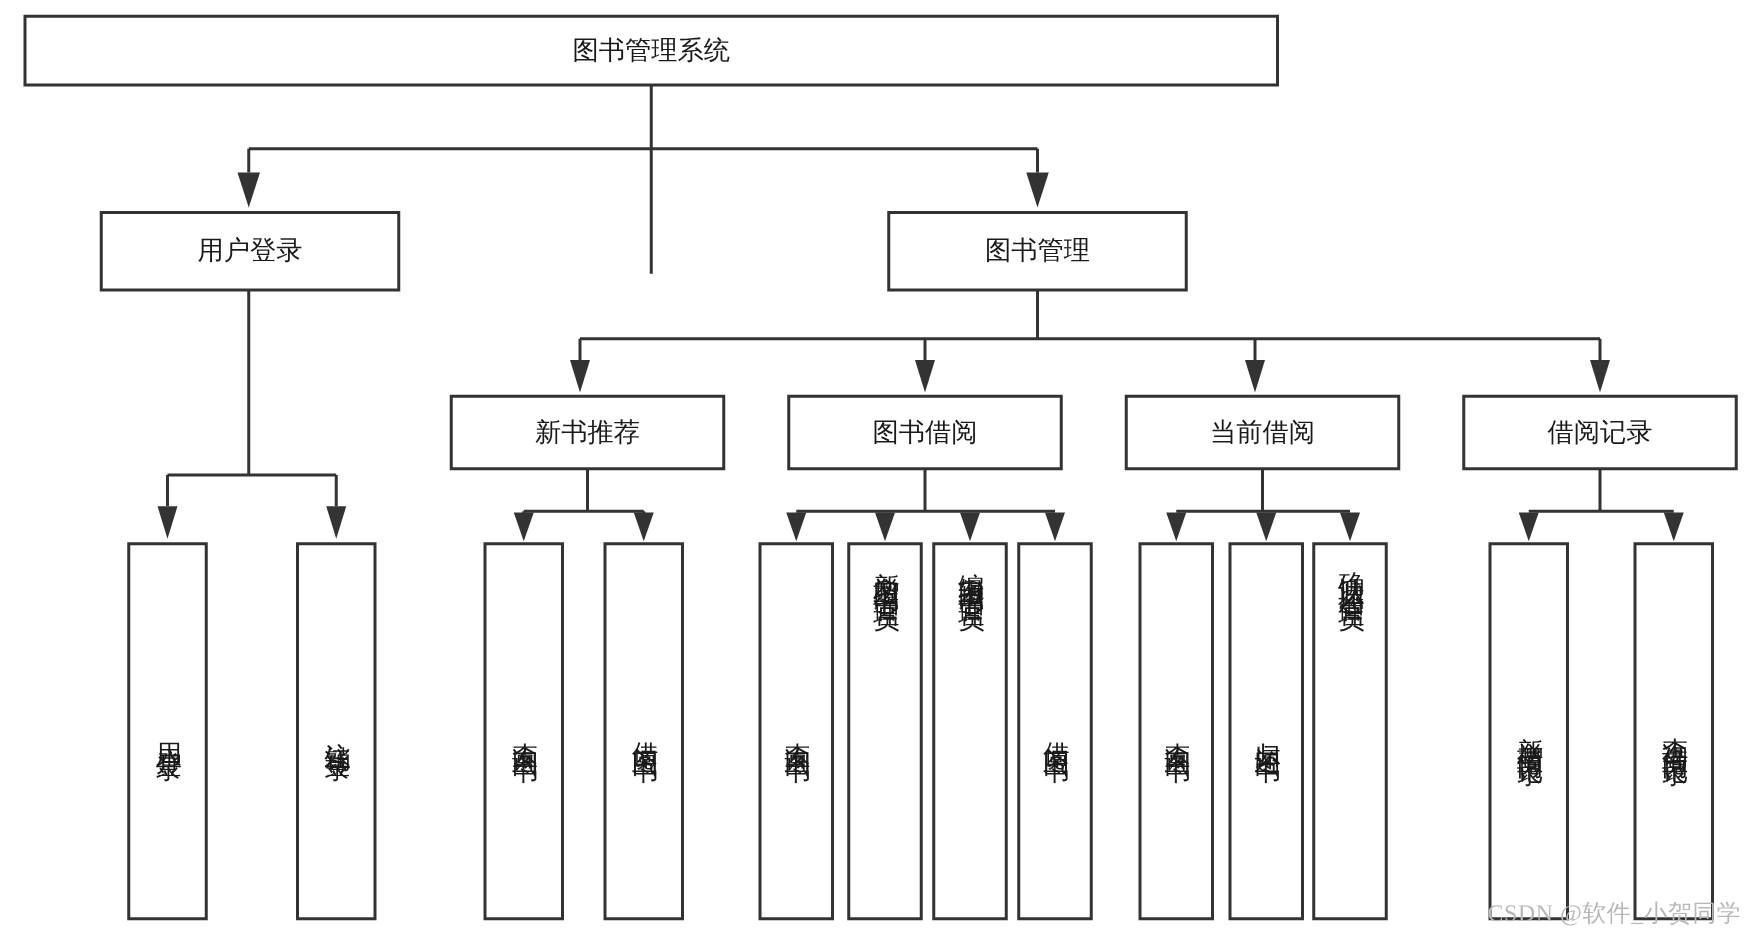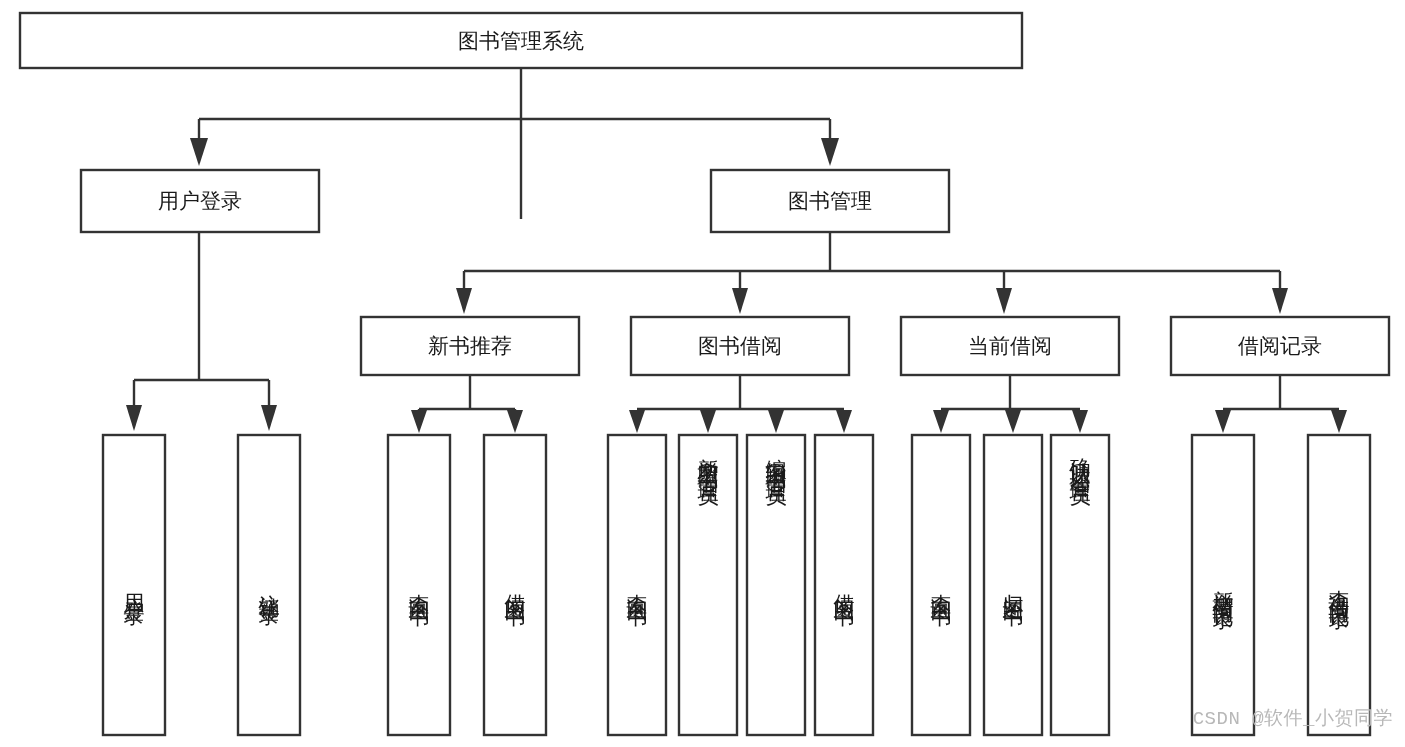--- a/index.html
+++ b/index.html
@@ -63,22 +63,22 @@
     font-family: "Liberation Sans", "DejaVu Sans", sans-serif;
     font-size: 21px;
     line-height: 1.05;
     color: #1a1a1a;
     letter-spacing: 4px;
     white-space: nowrap;
   }
   .watermark {
     position: absolute;
     right: 12px;
-    bottom: 16px;
-    font-family: Liberation Mono, monospace;
+    bottom: 3px;
+    font-family: Liberation Serif, serif;
     font-size: 19px;
     color: #b8b8b8;
     letter-spacing: 0.5px;
     white-space: nowrap;
     pointer-events: none;
   }
 </style>
 </head>
 <body>
 

